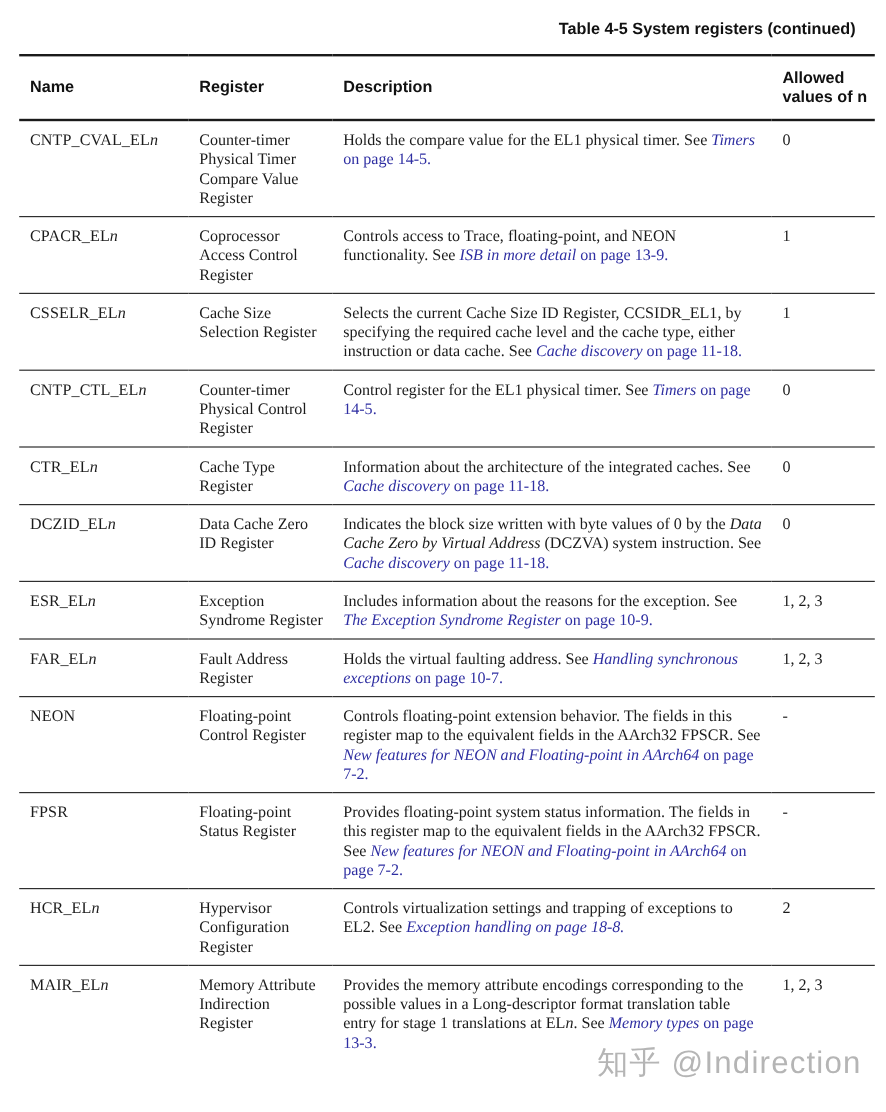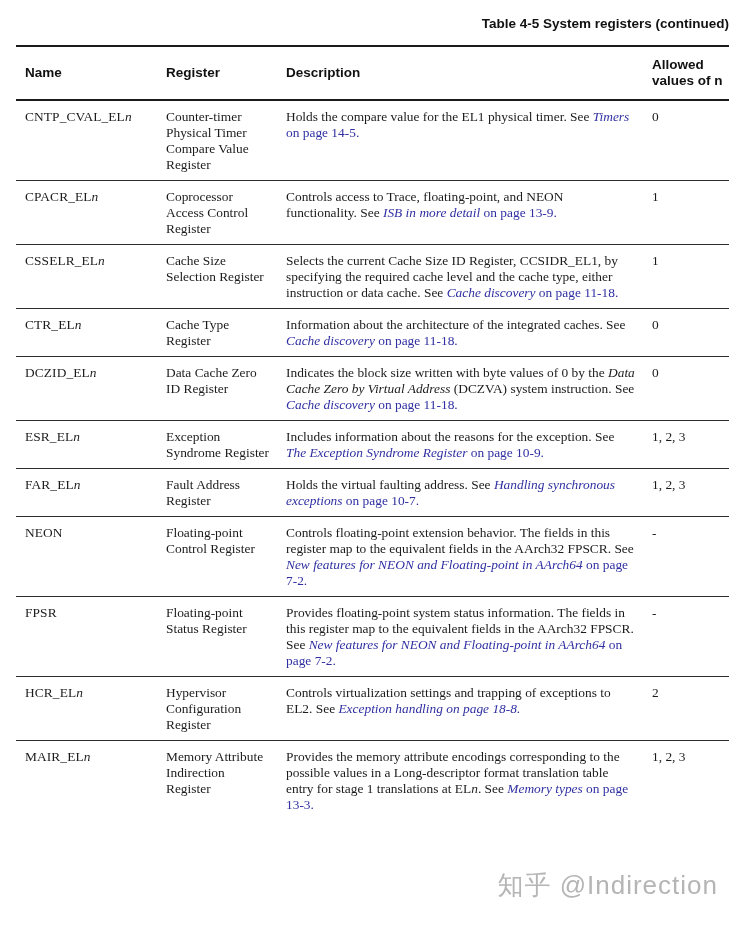--- a/index.html
+++ b/index.html
@@ -11,21 +11,21 @@
     width: 738px;
     height: 927px;
     position: relative;
     overflow: hidden;
     font-family: "Liberation Serif", serif;
     color: #1b1b1b;
   }
   .table-title {
     position: absolute;
     top: 16px;
-    right: 9px;
+    right: 25px;
     font-family: "Liberation Sans", sans-serif;
     font-weight: bold;
     font-size: 13.5px;
     color: #111111;
     white-space: nowrap;
   }
   table.sys-table {
     position: absolute;
     top: 45px;
     left: 16px;
@@ -119,20 +119,26 @@
         <td class="c-desc"><span class="seg-plain">Controls access to Trace, floating-point, and NEON functionality. See </span><span class="seg-link-italic">ISB in more detail</span><span class="seg-link"> on page 13-9.</span></td>
         <td class="c-allowed">1</td>
       </tr>
       <tr>
         <td class="c-name"><span class="seg-plain">CSSELR_EL</span><span class="seg-italic">n</span></td>
         <td class="c-reg">Cache Size Selection Register</td>
         <td class="c-desc"><span class="seg-plain">Selects the current Cache Size ID Register, CCSIDR_EL1, by specifying the required cache level and the cache type, either instruction or data cache. See </span><span class="seg-link-italic">Cache discovery</span><span class="seg-link"> on page 11-18.</span></td>
         <td class="c-allowed">1</td>
       </tr>
       <tr>
+        <td class="c-name"><span class="seg-plain">CNTP_CTL_EL</span><span class="seg-italic">n</span></td>
+        <td class="c-reg">Counter-timer Physical Control Register</td>
+        <td class="c-desc"><span class="seg-plain">Control register for the EL1 physical timer. See </span><span class="seg-link-italic">Timers</span><span class="seg-link"> on page 14-5.</span></td>
+        <td class="c-allowed">0</td>
+      </tr>
+      <tr>
         <td class="c-name"><span class="seg-plain">CTR_EL</span><span class="seg-italic">n</span></td>
         <td class="c-reg">Cache Type Register</td>
         <td class="c-desc"><span class="seg-plain">Information about the architecture of the integrated caches. See </span><span class="seg-link-italic">Cache discovery</span><span class="seg-link"> on page 11-18.</span></td>
         <td class="c-allowed">0</td>
       </tr>
       <tr>
         <td class="c-name"><span class="seg-plain">DCZID_EL</span><span class="seg-italic">n</span></td>
         <td class="c-reg">Data Cache Zero ID Register</td>
         <td class="c-desc"><span class="seg-plain">Indicates the block size written with byte values of 0 by the </span><span class="seg-italic">Data Cache Zero by Virtual Address</span><span class="seg-plain"> (DCZVA) system instruction. See </span><span class="seg-link-italic">Cache discovery</span><span class="seg-link"> on page 11-18.</span></td>
         <td class="c-allowed">0</td>

